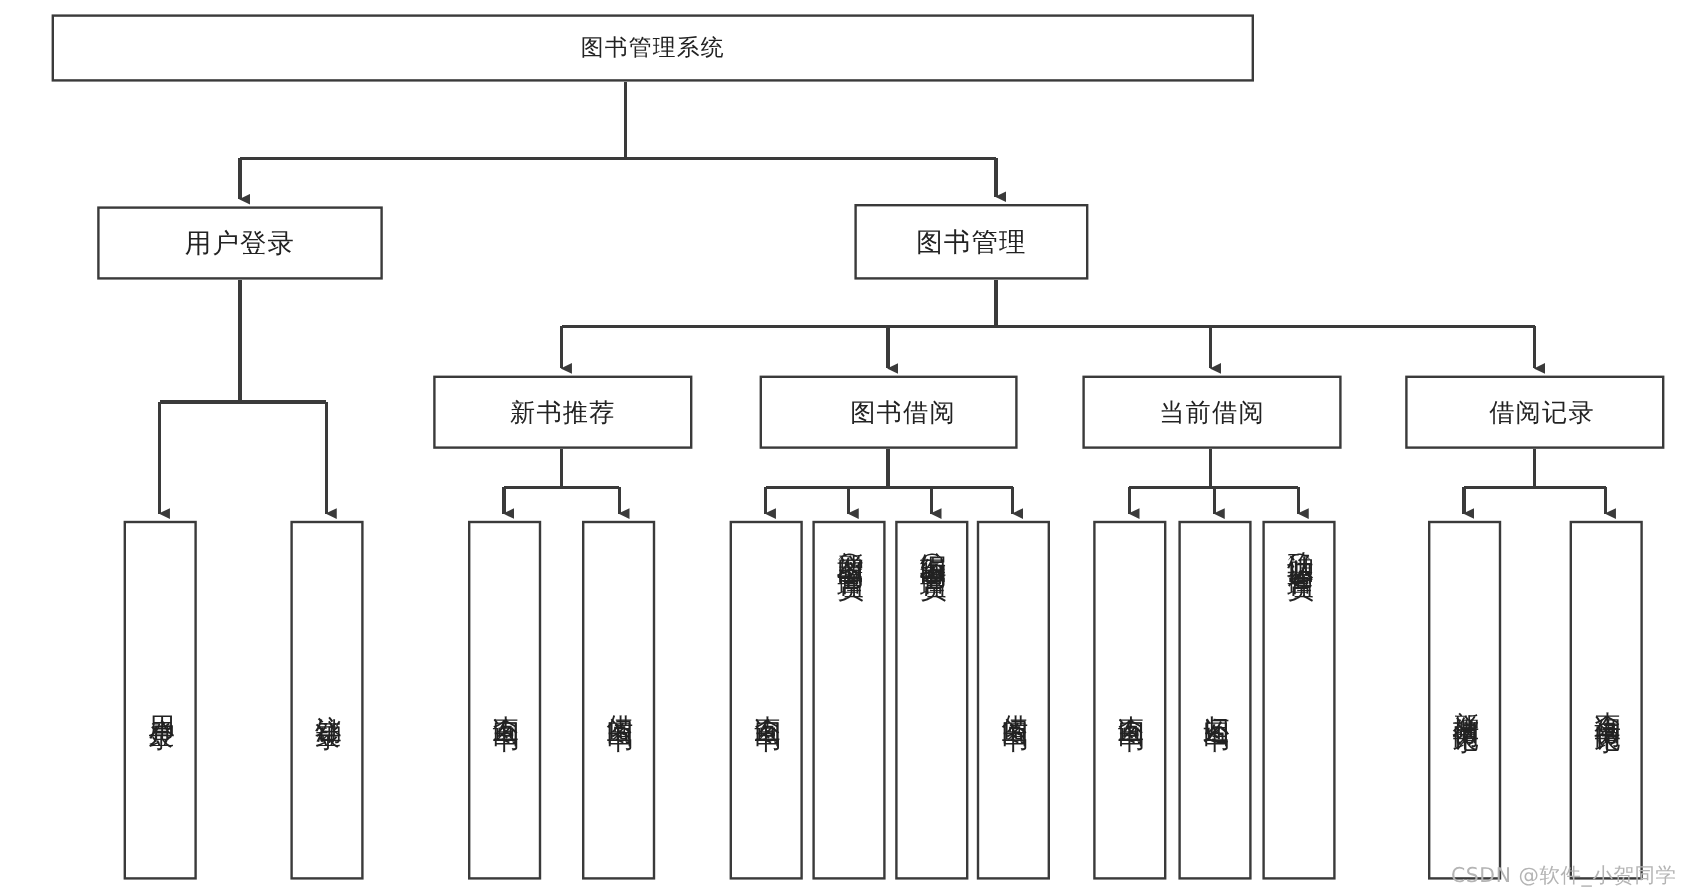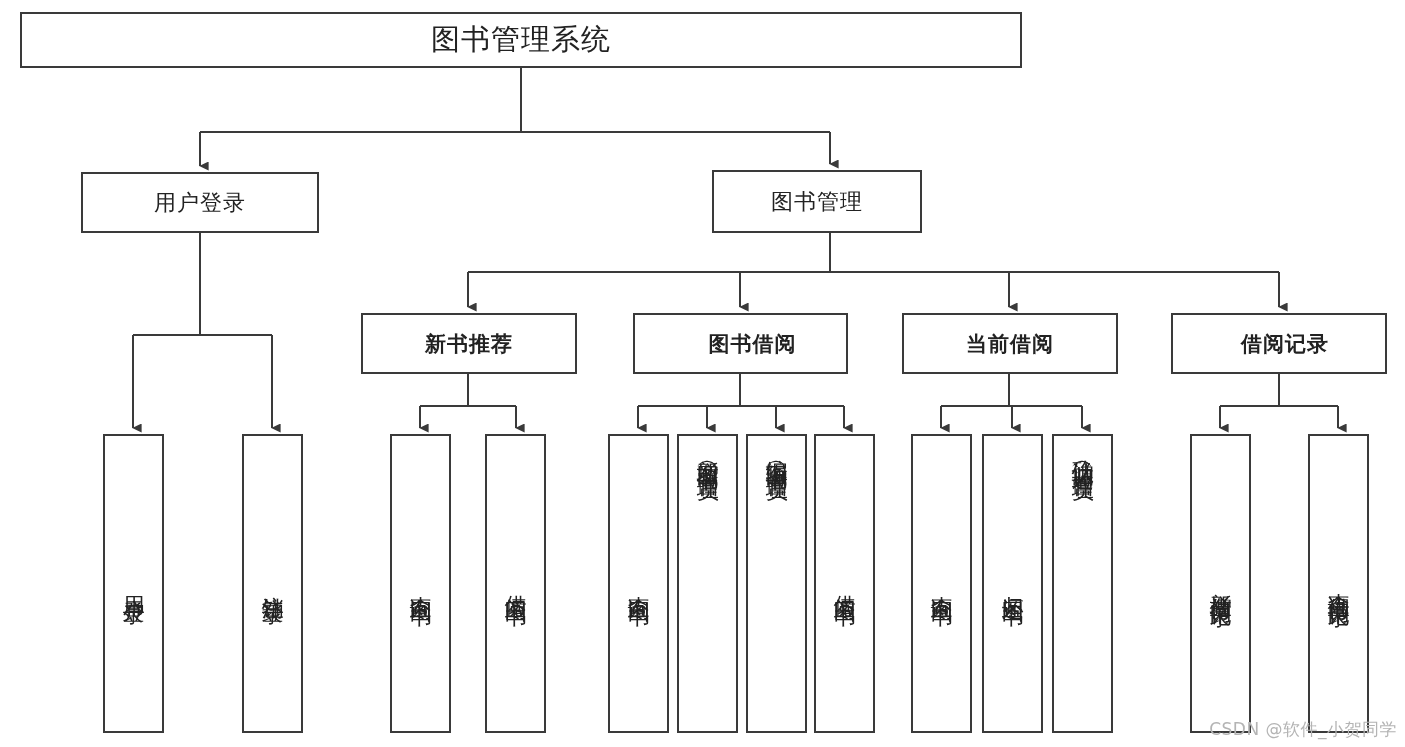--- a/index.html
+++ b/index.html
@@ -31,28 +31,28 @@
     position: absolute;
     box-sizing: border-box;
     border: 2px solid #3a3a3a;
     background: #ffffff;
     display: flex;
     align-items: center;
     justify-content: center;
     color: #222222;
   }
   .node-box.root-level {
-    font-size: 29px;
+    font-size: 19px;
+    margin-left: 23px;
   }
   .node-box.level2 {
     font-size: 22px;
   }
   .node-box.level3 {
     font-size: 21px;
-    font-weight: bold;
   }
   .node-box.leaf {
     font-size: 22px;
     align-items: flex-start;
     justify-content: center;
     padding-top: 6px;
   }
   .node-box.leaf.centered {
     align-items: center;
     padding-top: 0;
@@ -135,21 +135,21 @@
     </g>
   </svg>
 
   <div class="node-box root-level" style="left: 20px; top: 12px; width: 1002px; height: 56px; border-color: rgb(58, 58, 58); background: rgb(255, 255, 255); color: rgb(34, 34, 34);">
     <span class="hlabel">图书管理系统</span>
   </div>
 
   <div class="node-box level2" style="left: 81px; top: 172px; width: 238px; height: 61px; border-color: rgb(58, 58, 58); background: rgb(255, 255, 255); color: rgb(34, 34, 34);">
     <span class="hlabel">用户登录</span>
   </div>
-  <div class="node-box level2" style="left: 712px; top: 170px; width: 210px; height: 63px; border-color: rgb(58, 58, 58); background: rgb(255, 255, 255); color: rgb(34, 34, 34);">
+  <div class="node-box level2" style="left: 712px; top: 170px; width: 195px; height: 63px; border-color: rgb(58, 58, 58); background: rgb(255, 255, 255); color: rgb(34, 34, 34);">
     <span class="hlabel">图书管理</span>
   </div>
 
   <div class="node-box level3" style="left: 361px; top: 313px; width: 216px; height: 61px; border-color: rgb(58, 58, 58); background: rgb(255, 255, 255); color: rgb(34, 34, 34);">
     <span class="hlabel">新书推荐</span>
   </div>
   <div class="node-box level3" style="left: 633px; top: 313px; width: 215px; height: 61px; border-color: rgb(58, 58, 58); background: rgb(255, 255, 255); color: rgb(34, 34, 34); padding-left: 24px;">
     <span class="hlabel">图书借阅</span>
   </div>
   <div class="node-box level3" style="left: 902px; top: 313px; width: 216px; height: 61px; border-color: rgb(58, 58, 58); background: rgb(255, 255, 255); color: rgb(34, 34, 34);">

